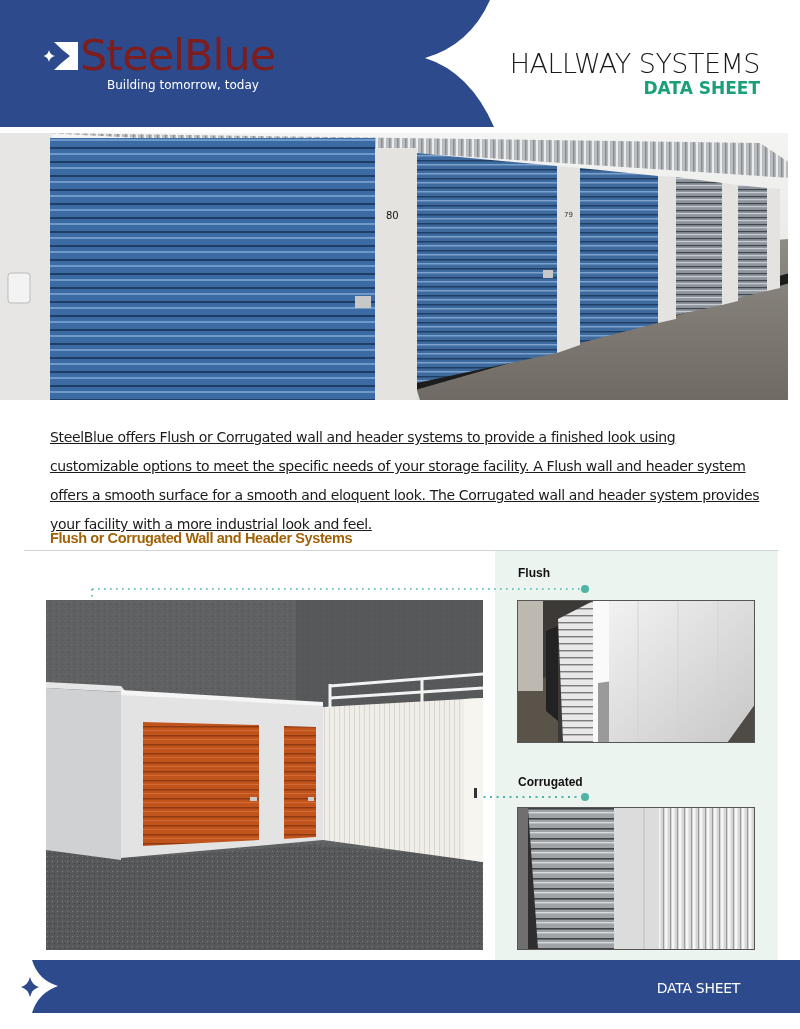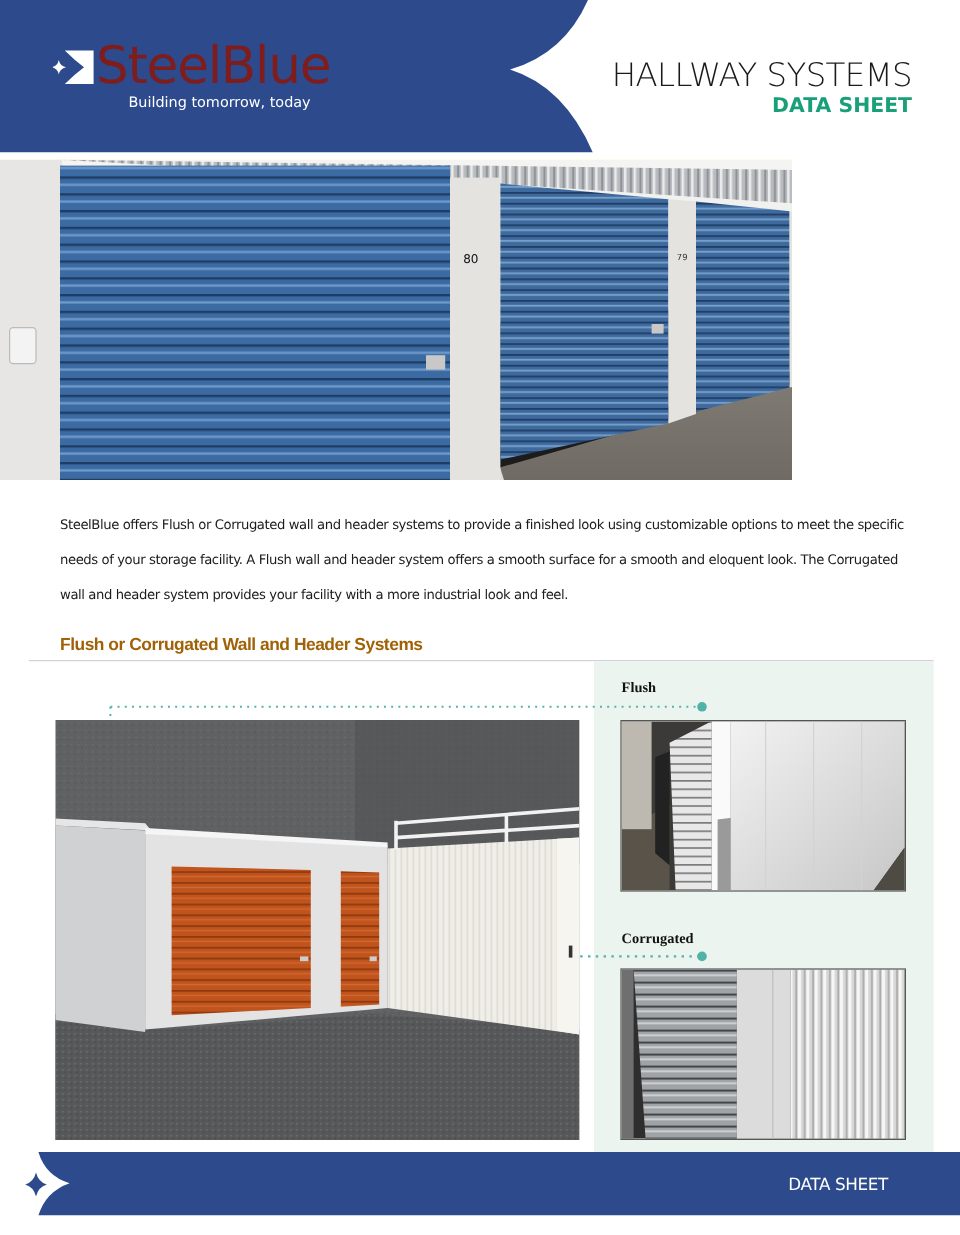--- a/index.html
+++ b/index.html
@@ -8,30 +8,30 @@
 
   
   .header-blue { left:0; top:0; width:500px; height:127px; }
   .logo-wrap { left:44px; top:40px; }
   .logo-text { left:80px; top:30px; color:#7f1d1d; font-family:"DejaVu Sans", sans-serif; font-size:43px; letter-spacing:-1px; font-weight:normal; line-height:50px; }
   .tagline { left:107px; top:78px; color:#ffffff; font-size:12px; font-family:"DejaVu Sans", sans-serif; }
   .doc-title { right:40px; top:48px; font-family:"DejaVu Sans", sans-serif; font-weight:200; font-size:27px; color:#1a1a1a; letter-spacing:-0.5px; }
   .doc-subtitle { right:40px; top:78px; font-family:"DejaVu Sans", sans-serif; font-weight:bold; font-size:17px; color:#1aa078; text-align:right; }
 
   
-  .hero { left:0; top:133px; width:660px; height:267px; overflow:hidden; background:#fef9c3; }
-
-  
-  .intro { left:50px; top:423px; width:710px; font-family:"DejaVu Sans", sans-serif; font-size:11px; line-height:29px; color:#1b1b1b; letter-spacing:-0.35px; }
+  .hero { left:0; top:133px; width:788px; height:267px; overflow:hidden; background:#14b8a6; }
+
+  
+  .intro { left:50px; top:423px; width:710px; font-family:"DejaVu Sans", sans-serif; font-size:14px; line-height:29px; color:#1b1b1b; letter-spacing:-0.35px;text-decoration:underline; }
 
   
   .divider { left:24px; top:550px; width:754px; height:1px; background:#cfd2d6; }
   .side-panel { left:495px; top:551px; width:283px; height:409px; background:#ecf4f0; }
   .section-title { left:50px; top:530px; font-size:14.5px; font-weight:bold; color:#a16207; font-family:Liberation Sans, sans-serif; letter-spacing:-0.4px; }
-  .side-label { font-size:12px; font-weight:bold; color:#111; font-family:Liberation Serif, serif; }
+  .side-label { font-size:12px; font-weight:bold; color:#111; font-family:Liberation Sans, sans-serif; }
 
   .main-illus { left:46px; top:600px; width:437px; height:350px; overflow:hidden; }
   .thumb { border:1px solid #555; overflow:hidden; }
 
   
   .footer { left:0; top:960px; width:800px; height:53px; }
   .footer-label { right:60px; top:980px; color:#ffffff; font-family:"DejaVu Sans", sans-serif; font-size:14px; letter-spacing:-0.3px; }
 </style>
 </head>
 <body>

